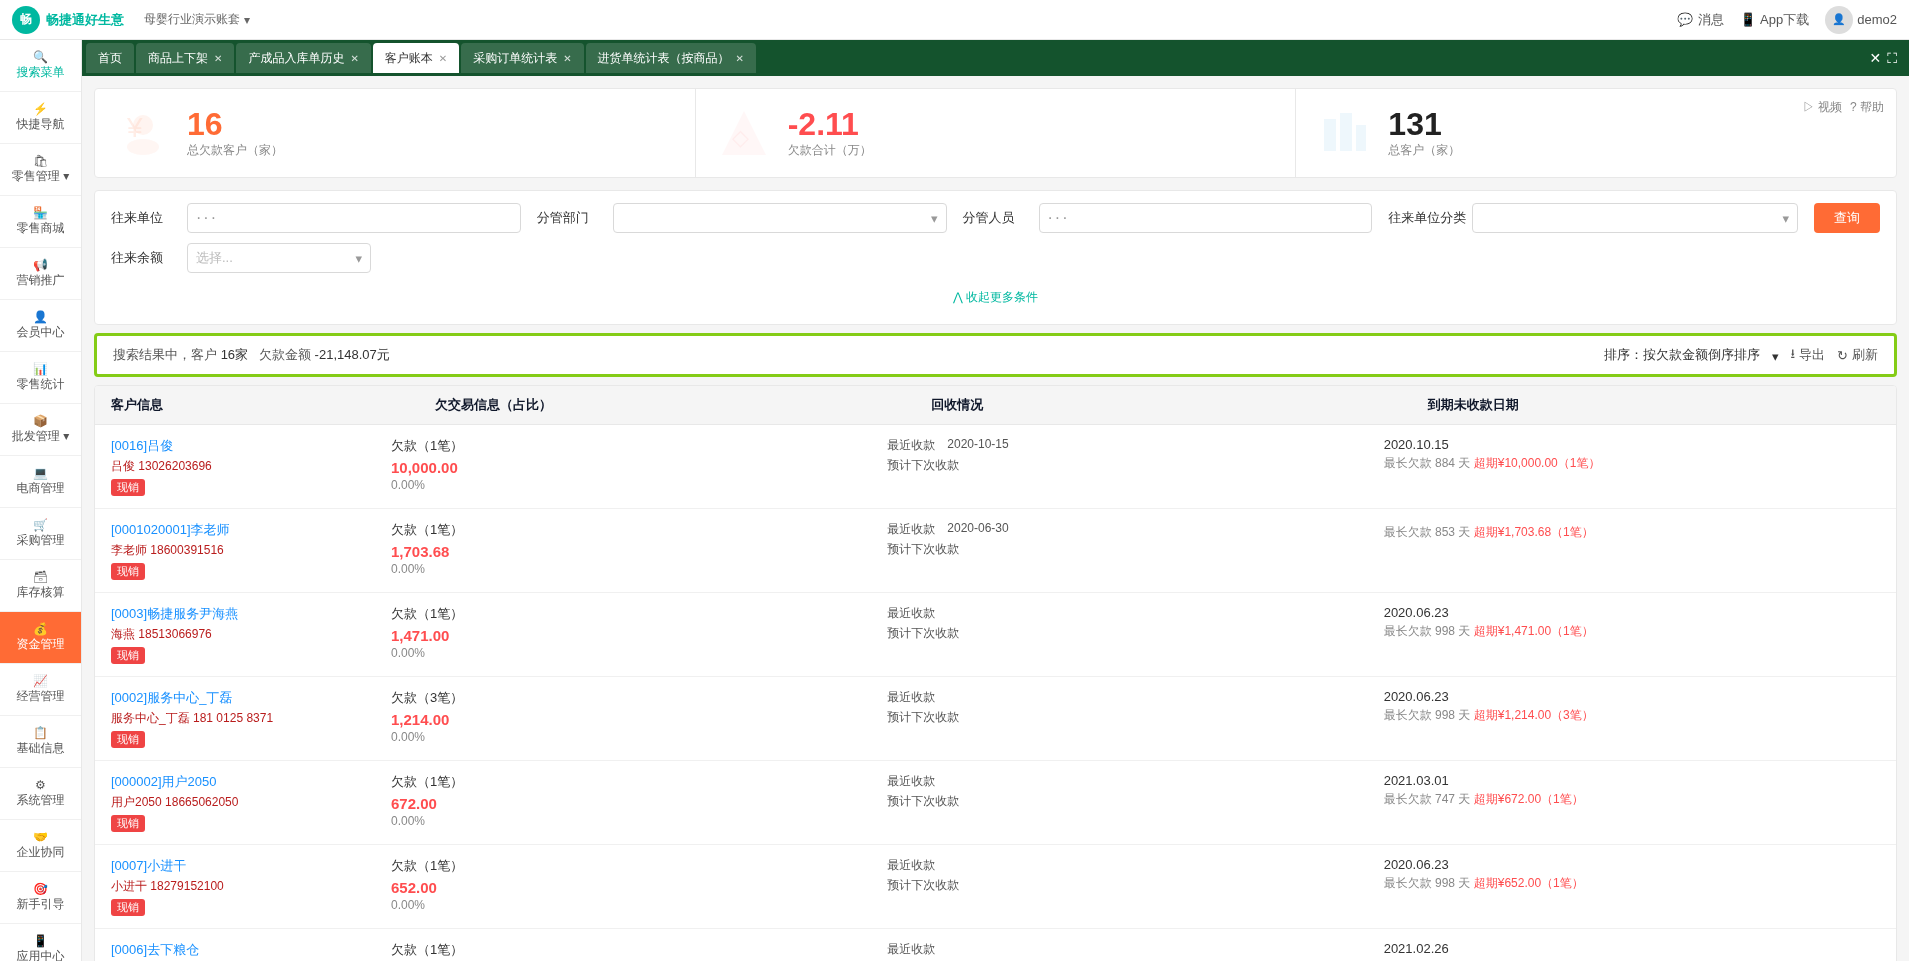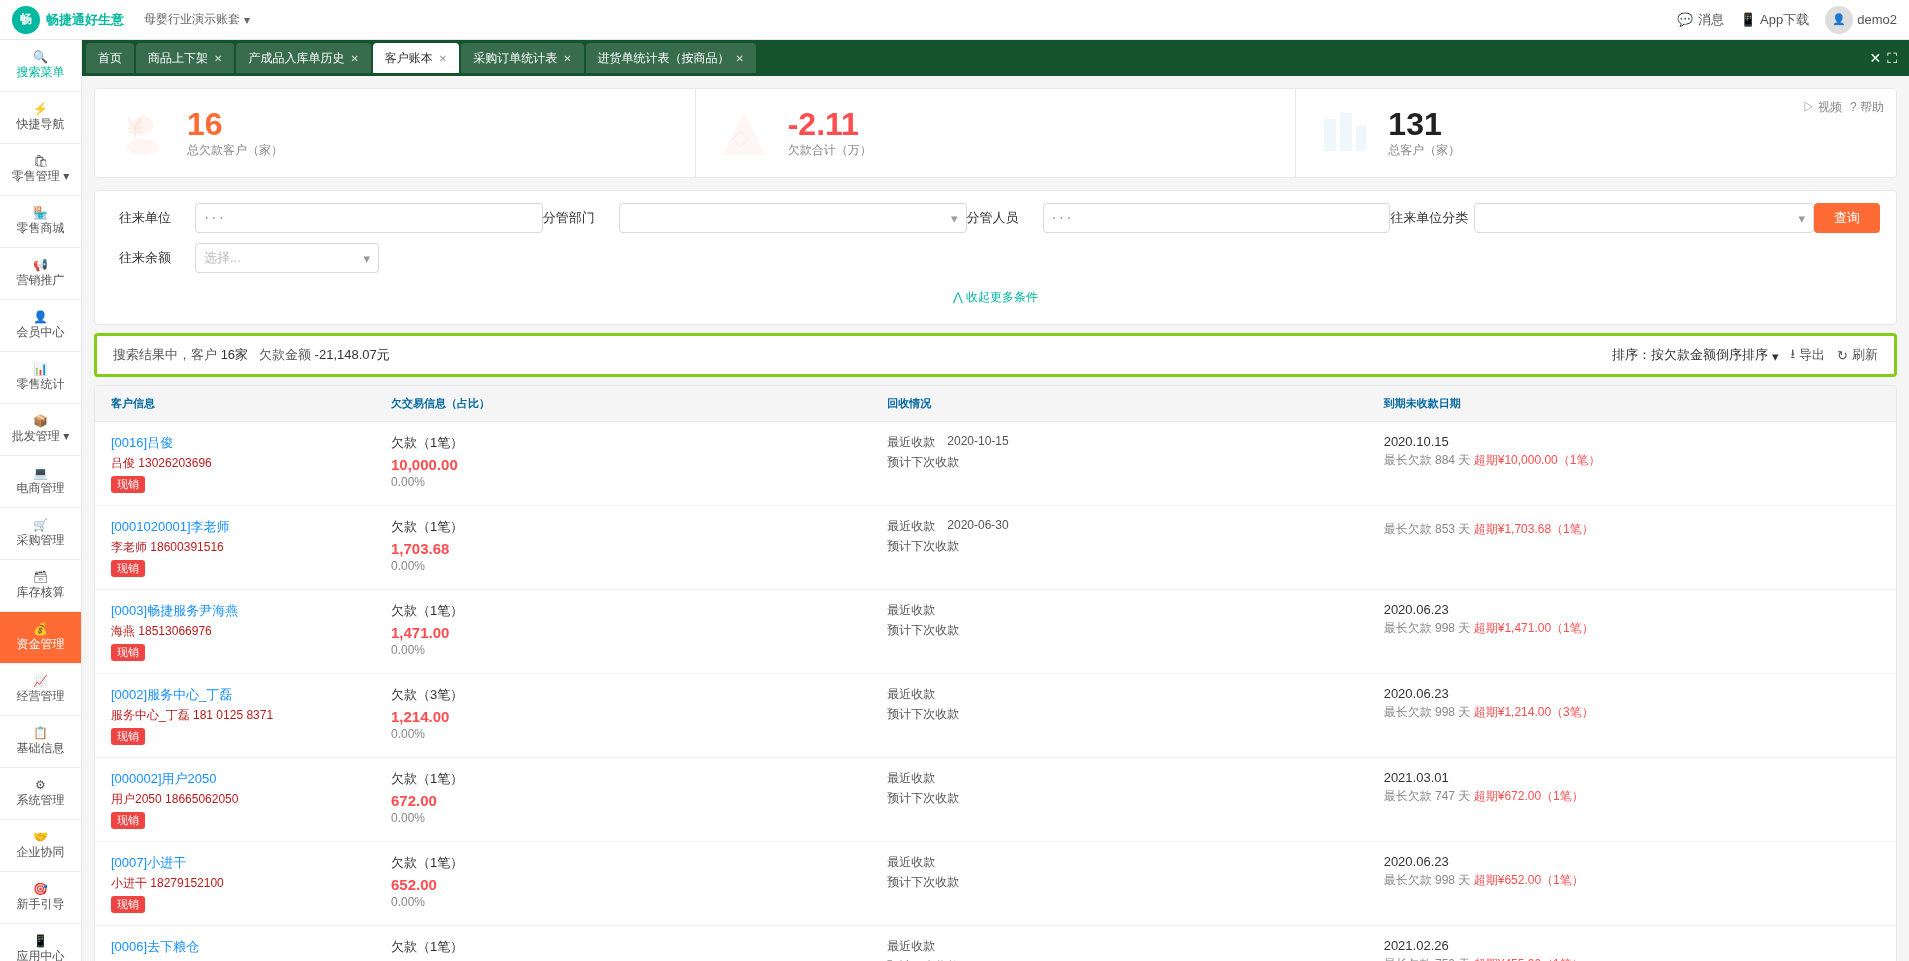--- a/index.html
+++ b/index.html
@@ -77,21 +77,21 @@
     .stat-value.negative { color: #ff4d4f; }
     .stat-value.dark { color: #222; }
     .stat-label { font-size: 12px; color: #888; margin-top: 0; }
     .stat-card-top-right { position: absolute; top: 10px; right: 12px; display: flex; gap: 8px; font-size: 12px; color: #888; }
 
     
     .filter-area {
       background: #fff; border-radius: 4px; border: 1px solid #e8e8e8;
       padding: 12px 16px; margin-bottom: 8px;
     }
-    .filter-row { display: flex; align-items: center; gap: 0; margin-bottom: 10px; margin-left: 8px; }
+    .filter-row { display: flex; align-items: center; gap: 16px; margin-bottom: 10px; }
     .filter-row:last-child { margin-bottom: 0; }
     .filter-item { display: flex; align-items: center; gap: 6px; flex: 1; }
     .filter-label { font-size: 13px; color: #333; white-space: nowrap; min-width: 70px; }
     .filter-input {
       flex: 1; height: 30px; border: 1px solid #d9d9d9; border-radius: 4px;
       padding: 0 8px; font-size: 13px; color: #333; background: #fff;
       display: flex; align-items: center; justify-content: space-between; cursor: pointer;
     }
     .filter-input .dots { color: #999; font-size: 16px; letter-spacing: 2px; }
     .filter-select {
@@ -110,28 +110,28 @@
     
     .result-info {
       display: flex; align-items: center; justify-content: space-between;
       padding: 8px 16px; background: #fff; border: 3px solid #84cc16;
       border-radius: 4px; margin-bottom: 8px;
     }
     .result-text { font-size: 13px; color: #555; }
     .result-text em { color: #333; font-style: normal; }
     .result-actions { display: flex; align-items: center; gap: 12px; font-size: 13px; color: #555; }
     .result-actions span { cursor: pointer; display: flex; align-items: center; gap: 4px; }
-    .sort-select { display: flex; align-items: flex-end; gap: 4px; color: #333; }
+    .sort-select { display: flex; align-items: flex-end; gap: 12px; color: #333; }
 
     
     .table-container { background: #fff; border: 1px solid #e8e8e8; border-radius: 4px; overflow: hidden; }
     .table-header {
       display: grid; grid-template-columns: 280px 1fr 1fr 1fr;
       background: #f5f5f5; border-bottom: 1px solid #e8e8e8; padding: 10px 16px;
-      font-size: 11px; font-weight: bold; color: #0369a1;
+      font-size: 13px; font-weight: bold; color: #0f172a; gap: 44px;
     }
     .table-row {
       display: grid; grid-template-columns: 280px 1fr 1fr 1fr;
       border-bottom: 1px solid #f0f0f0; padding: 12px 16px;
       align-items: start;
     }
     .customer-name { color: #1890ff; font-size: 13px; cursor: pointer; }
     .customer-sub { font-size: 12px; color: #b91c1c; margin-top: 3px; }
     .badge-green {
       display: inline-block; background: #ef4444; color: #fff;

